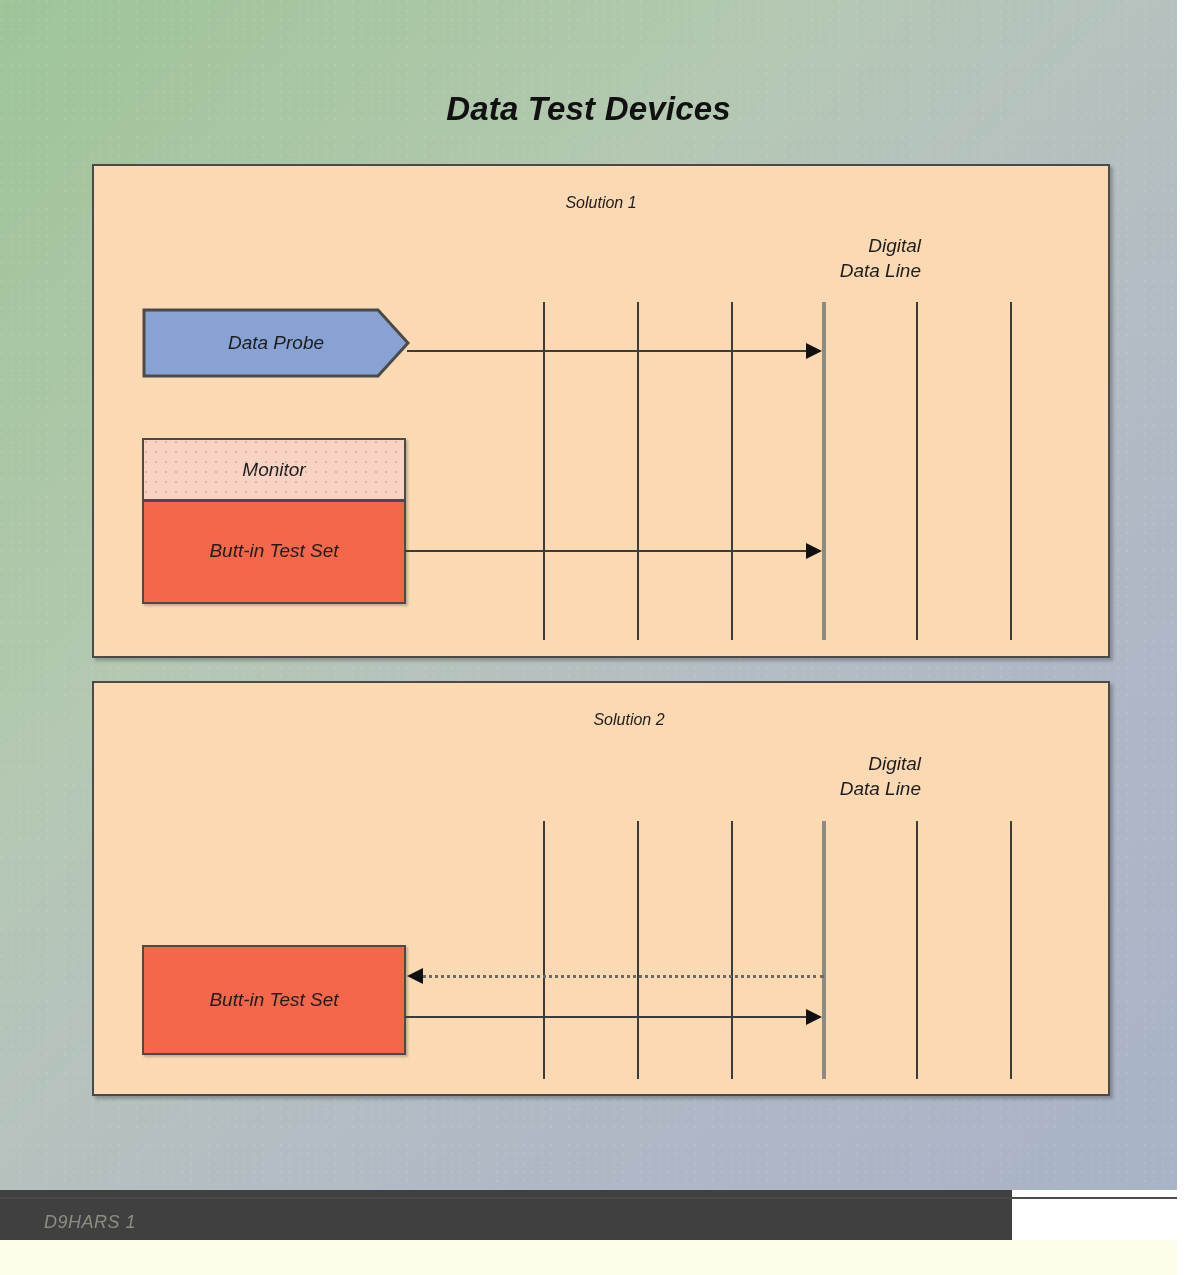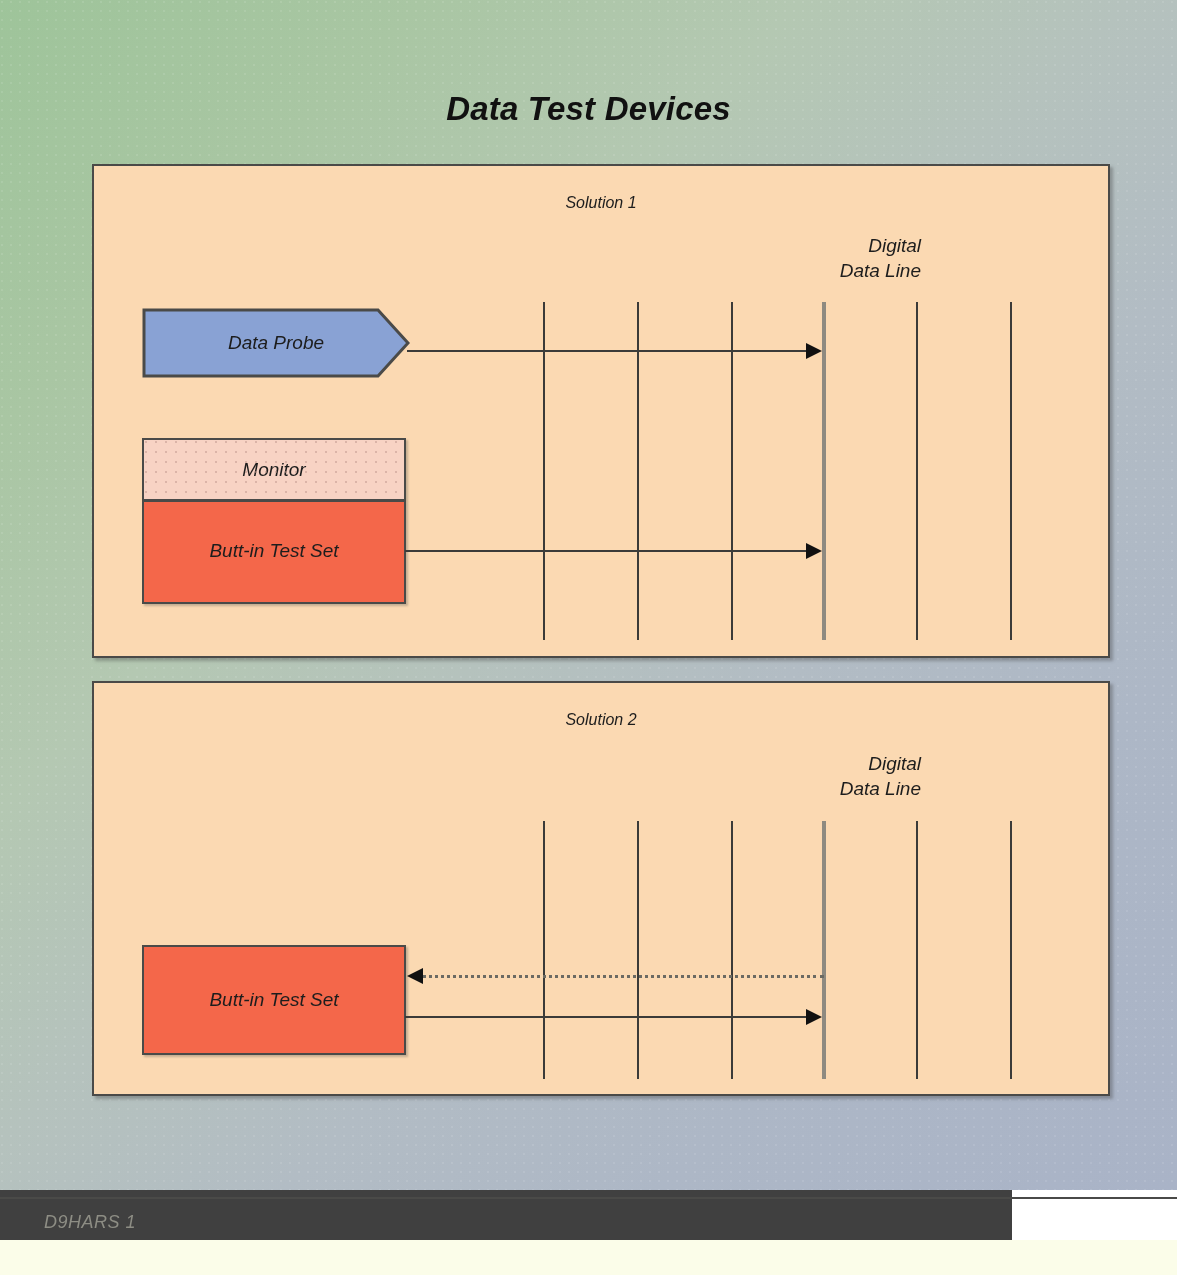--- a/index.html
+++ b/index.html
@@ -80,21 +80,21 @@
 
   .panel-title {
     position: absolute;
     left: 0;
     width: 100%;
     text-align: center;
     font-size: 16px;
     color: #1d1d1d;
   }
   #panel1 .panel-title { top: 28px; }
-  #panel2 .panel-title { top: 28px; }
+  #panel2 .panel-title { top: 28px; padding-left: 28px; }
 
   
   .ddl-label {
     position: absolute;
     font-size: 19px;
     line-height: 25px;
     color: #1d1d1d;
     text-align: right;
     white-space: pre-line;
   }

